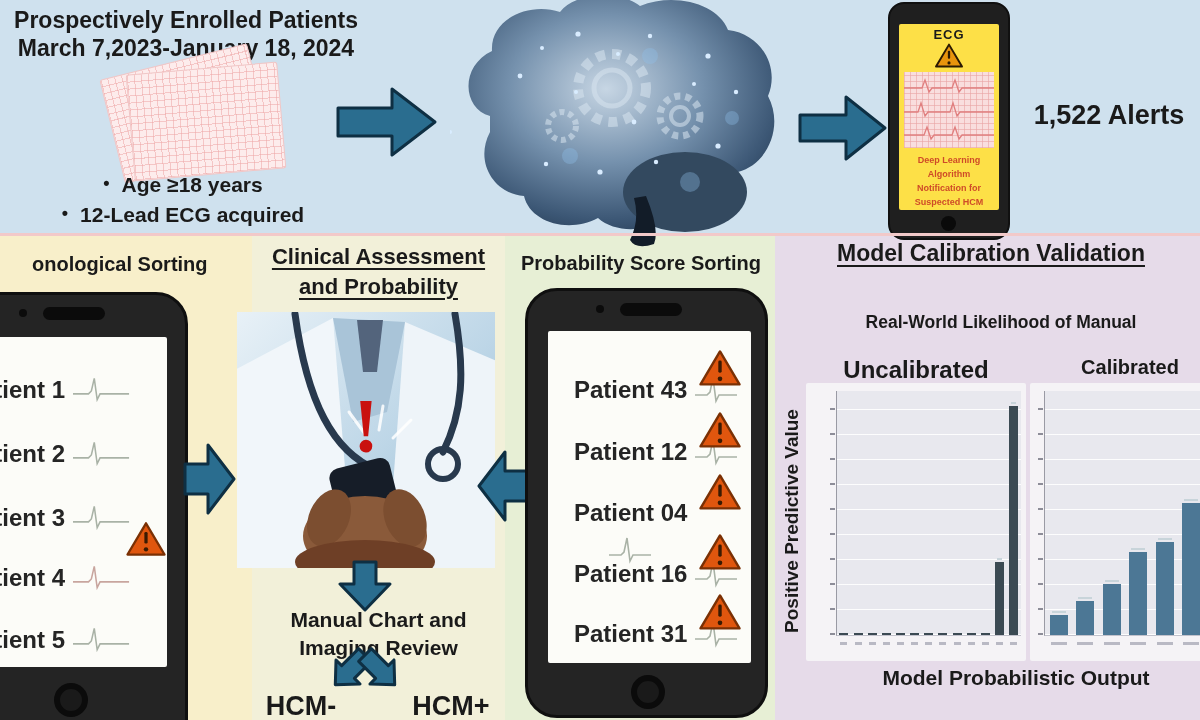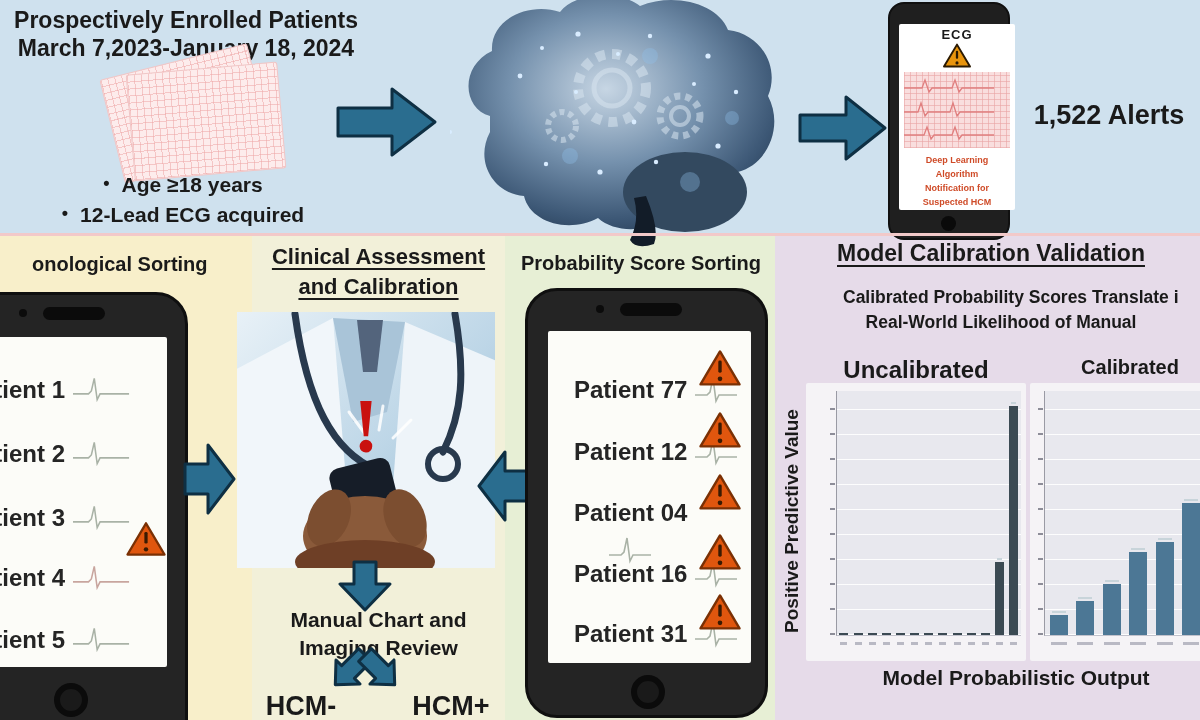--- a/index.html
+++ b/index.html
@@ -23,21 +23,21 @@
                      repeating-linear-gradient(90deg,rgba(238,166,166,.55) 0 1px,transparent 1px 7px);}
   .ecg-s1{left:2px;top:4px;transform:rotate(-14deg);}
   .ecg-s2{left:22px;top:12px;transform:rotate(-5deg);}
 
   .arrow-svg{display:block;}
   .alerts{left:1018px;top:100px;width:182px;font-size:27px;font-weight:bold;text-align:center;}
 
   
   .phone-top{left:888px;top:2px;width:122px;height:238px;background:#1f1f1f;border:2px solid #101010;
              border-radius:16px;box-sizing:border-box;}
-  .phone-top-screen{position:absolute;left:9px;top:20px;width:116px;height:186px;background:#ffffff;border-radius:2px;overflow:hidden;}
+  .phone-top-screen{position:absolute;left:9px;top:20px;width:100px;height:186px;background:#fde047;border-radius:2px;overflow:hidden;}
   .ecg-label{margin-top:3px;text-align:center;font-size:13px;font-weight:bold;letter-spacing:1px;}
   .pt-warn{display:block;margin:1px auto 0;}
   .pt-strip{margin:3px 5px 0;height:76px;background-color:#f9dede;
     background-image:repeating-linear-gradient(0deg,rgba(233,164,164,.6) 0 1px,transparent 1px 6px),
                      repeating-linear-gradient(90deg,rgba(233,164,164,.6) 0 1px,transparent 1px 6px);}
   .pt-note{margin-top:6px;text-align:center;font-size:9px;font-weight:bold;color:#cf4b28;line-height:1.55;}
   .phone-top-home{position:absolute;left:50%;top:212px;width:15px;height:15px;margin-left:-8px;border-radius:50%;background:#0a0a0a;}
 
   
   .sec-yellow{left:0;width:252px;background:#f8efca;}
@@ -255,21 +255,21 @@
     </div>
     <div class="homebtn" style="left:131px;top:388px;"></div>
   </div>
 
   <svg class="abs arrow-svg" style="left:183px;top:438px;" width="54" height="82" viewBox="0 0 54 82">
     <polygon points="2,26 25,26 25,7 51,41 25,75 25,56 2,56" fill="#2a6d8f" stroke="#0e2f43" stroke-width="3" stroke-linejoin="round"></polygon>
   </svg>
 
   <div class="abs clin-title">
     <div><span>Clinical Assessment</span></div>
-    <div><span>and Calibration</span></div>
+    <div><span>and Probability</span></div>
   </div>
 
   <svg class="abs photo" viewBox="0 0 258 256">
     <defs>
       <linearGradient id="ph1" x1="0" y1="0" x2="1" y2="1">
         <stop offset="0%" stop-color="#e8f1f7"></stop>
           <stop offset="55%" stop-color="#bdd6e7"></stop>
           <stop offset="100%" stop-color="#8fb4cd"></stop>
       </linearGradient>
     </defs>
@@ -321,21 +321,21 @@
   <div class="abs hcm" style="left:246px;">HCM-</div>
   <div class="abs hcm" style="left:396px;">HCM+</div>
 
   <div class="abs prob-title">Probability Score Sorting</div>
 
   <div class="abs tablet tab-right">
     <div class="speaker" style="left:92px;top:12px;width:62px;"></div>
     <div class="camdot" style="left:68px;top:14px;"></div>
     <div class="scrn" style="left:20px;top:40px;width:203px;height:332px;">
       <div class="prow" style="left:26px;top:44px;">
-        <span class="pname">Patient 77</span>
+        <span class="pname">Patient 43</span>
         <svg class="ptrace" width="44" height="30" viewBox="0 0 44 30">
           <path d="M0,20 L12,20 L15,17 L18,3 L21,26 L24,20 L42,20" fill="none" stroke="#a9b2a6" stroke-width="1.6"></path>
           </svg>
       </div>
       <svg class="ptri" style="left:150px;top:18px;" width="44" height="39" viewBox="0 0 36 32">
         <path d="M18 2 L34 29 L2 29 Z" fill="#e0560e" stroke="#7a3004" stroke-width="2" stroke-linejoin="round"></path>
         <rect x="16.6" y="9.5" width="2.8" height="10" rx="1.2" fill="#3a1a02"></rect>
           <circle cx="18" cy="24.5" r="1.9" fill="#3a1a02"></circle>
       </svg>
       <div class="prow" style="left:26px;top:106px;">
@@ -382,21 +382,20 @@
         <rect x="16.6" y="9.5" width="2.8" height="10" rx="1.2" fill="#3a1a02"></rect>
           <circle cx="18" cy="24.5" r="1.9" fill="#3a1a02"></circle>
       </svg>
     </div>
     <div class="homebtn" style="left:103px;top:384px;"></div>
   </div>
 
   <div class="abs calib-title">
     <span>Model Calibration Validation</span>
   </div>
-  <div class="abs calib-sub1">Calibrated Probability Scores Translate i</div>
   <div class="abs calib-sub2">Real-World Likelihood of Manual</div>
 
   <div class="abs uncal-lab">Uncalibrated</div>
   <div class="abs cal-lab">Calibrated</div>
 
   <div class="abs ylab">Positive Predictive Value</div>
 
   <div class="panel panel-uncal">
     <div class="ytickstrip" style="left:24px;top:8px;height:244px;"></div>
     <div class="plot plot-uncal">

